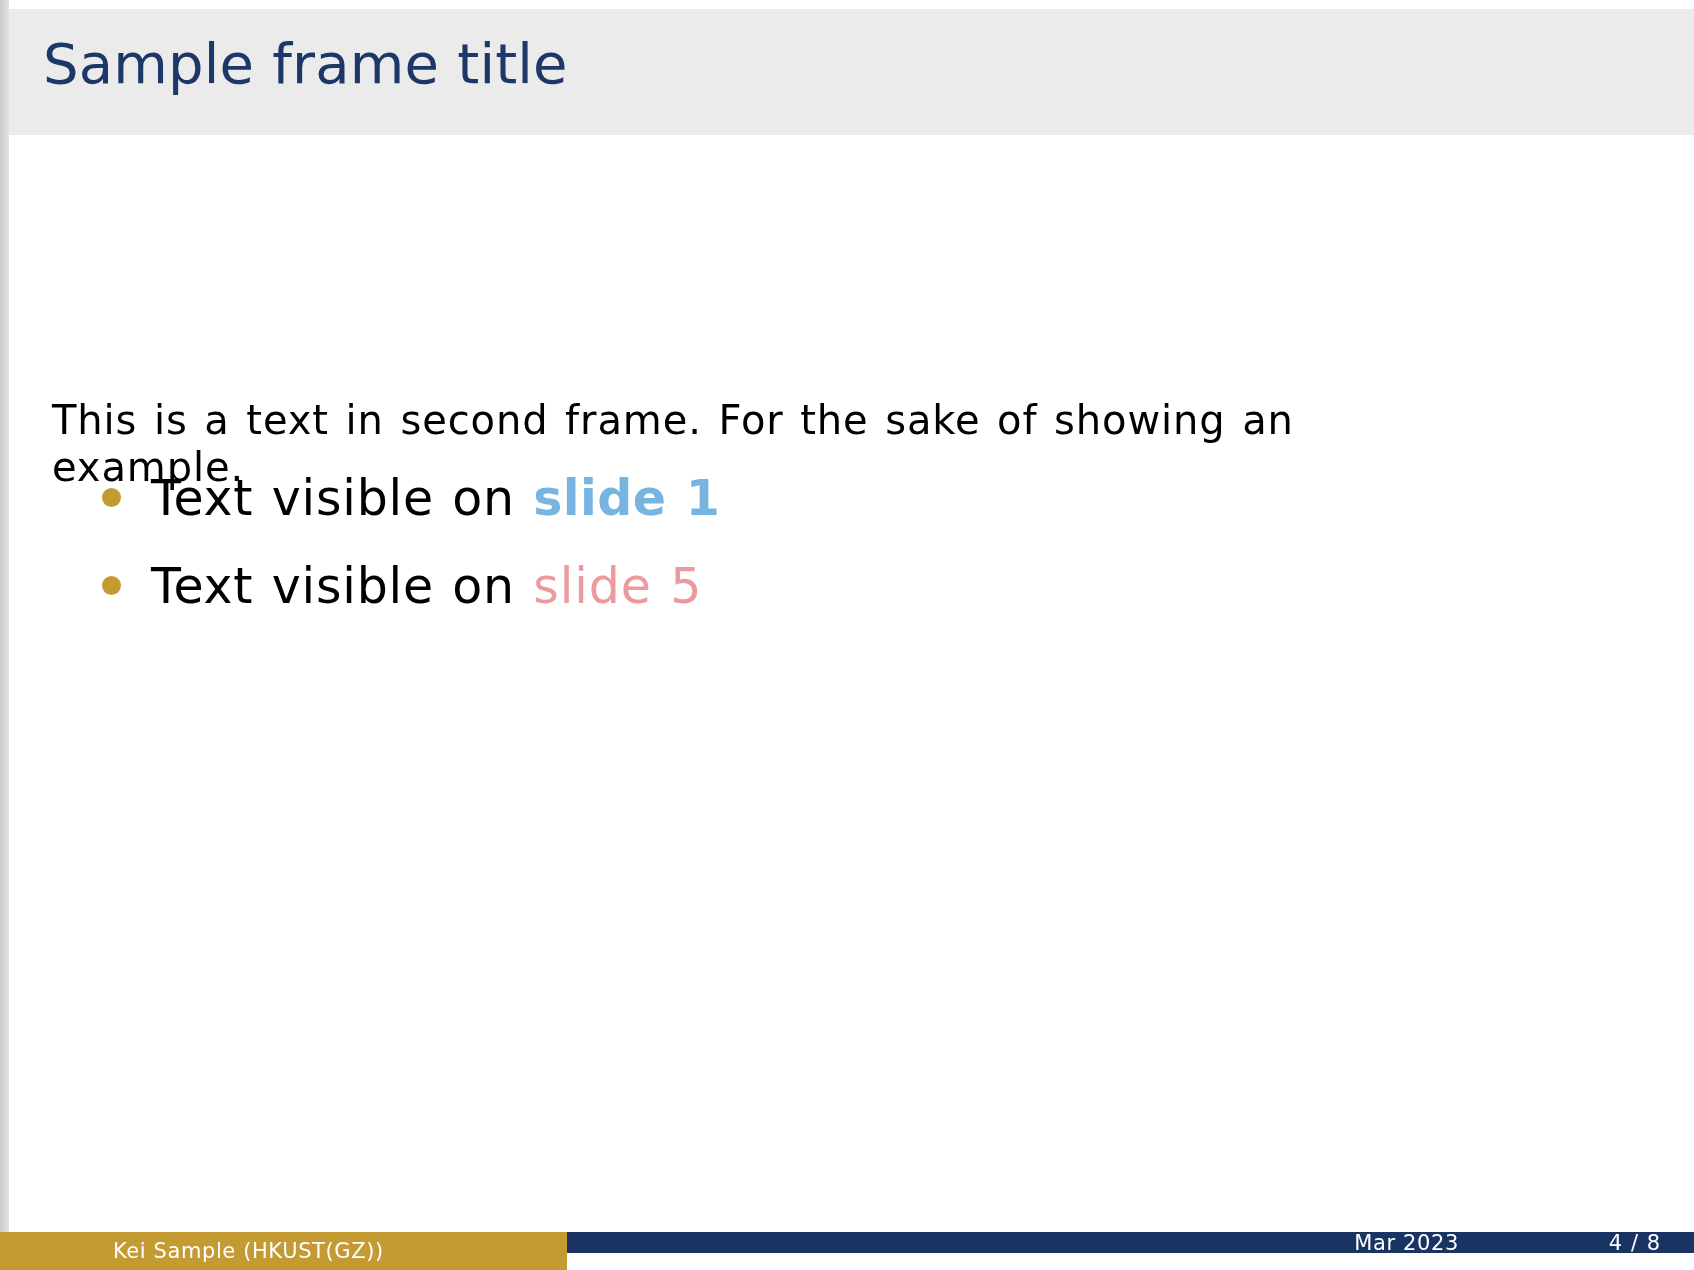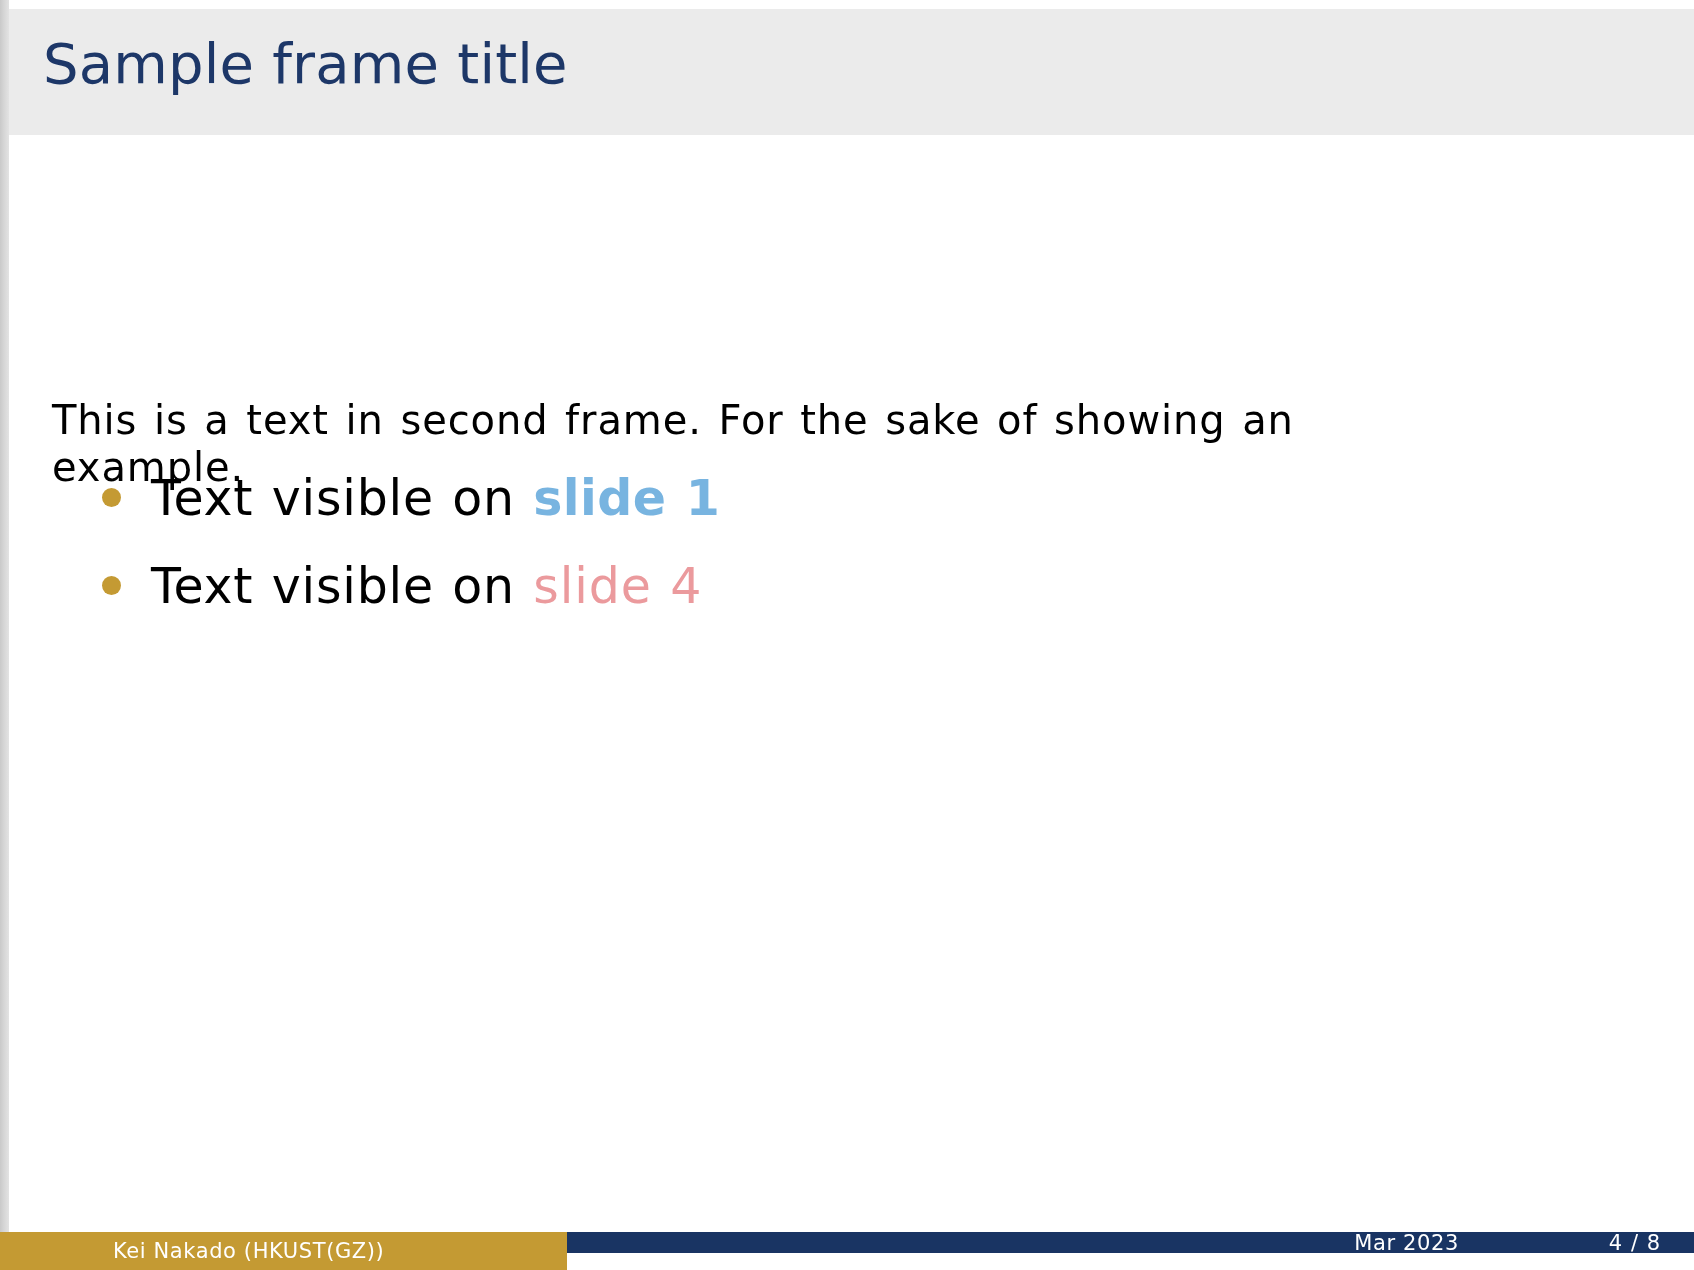--- a/index.html
+++ b/index.html
@@ -178,29 +178,29 @@
 
     <ul class="bullet-list">
 
       <li class="bullet-item">
         <span class="bullet-dot"></span>
         <span>Text visible on </span><span class="hl-slide1">slide 1</span>
       </li>
 
       <li class="bullet-item">
         <span class="bullet-dot"></span>
-        <span>Text visible on </span><span class="hl-slide2">slide 4</span>
+        <span>Text visible on </span><span class="hl-slide2">slide 5</span>
       </li>
 
     </ul>
   </div>
 
   <div class="footer">
     <div class="footer-left">
-      <span class="footer-text">Kei Nakado  (HKUST(GZ))</span>
+      <span class="footer-text">Kei Sample  (HKUST(GZ))</span>
     </div>
     <div class="footer-right">
       <span class="footer-text footer-date">Mar 2023</span>
       <span class="footer-text footer-page">4 / 8</span>
     </div>
   </div>
   <div class="footer-left-strip"></div>
 
 </div>
 

